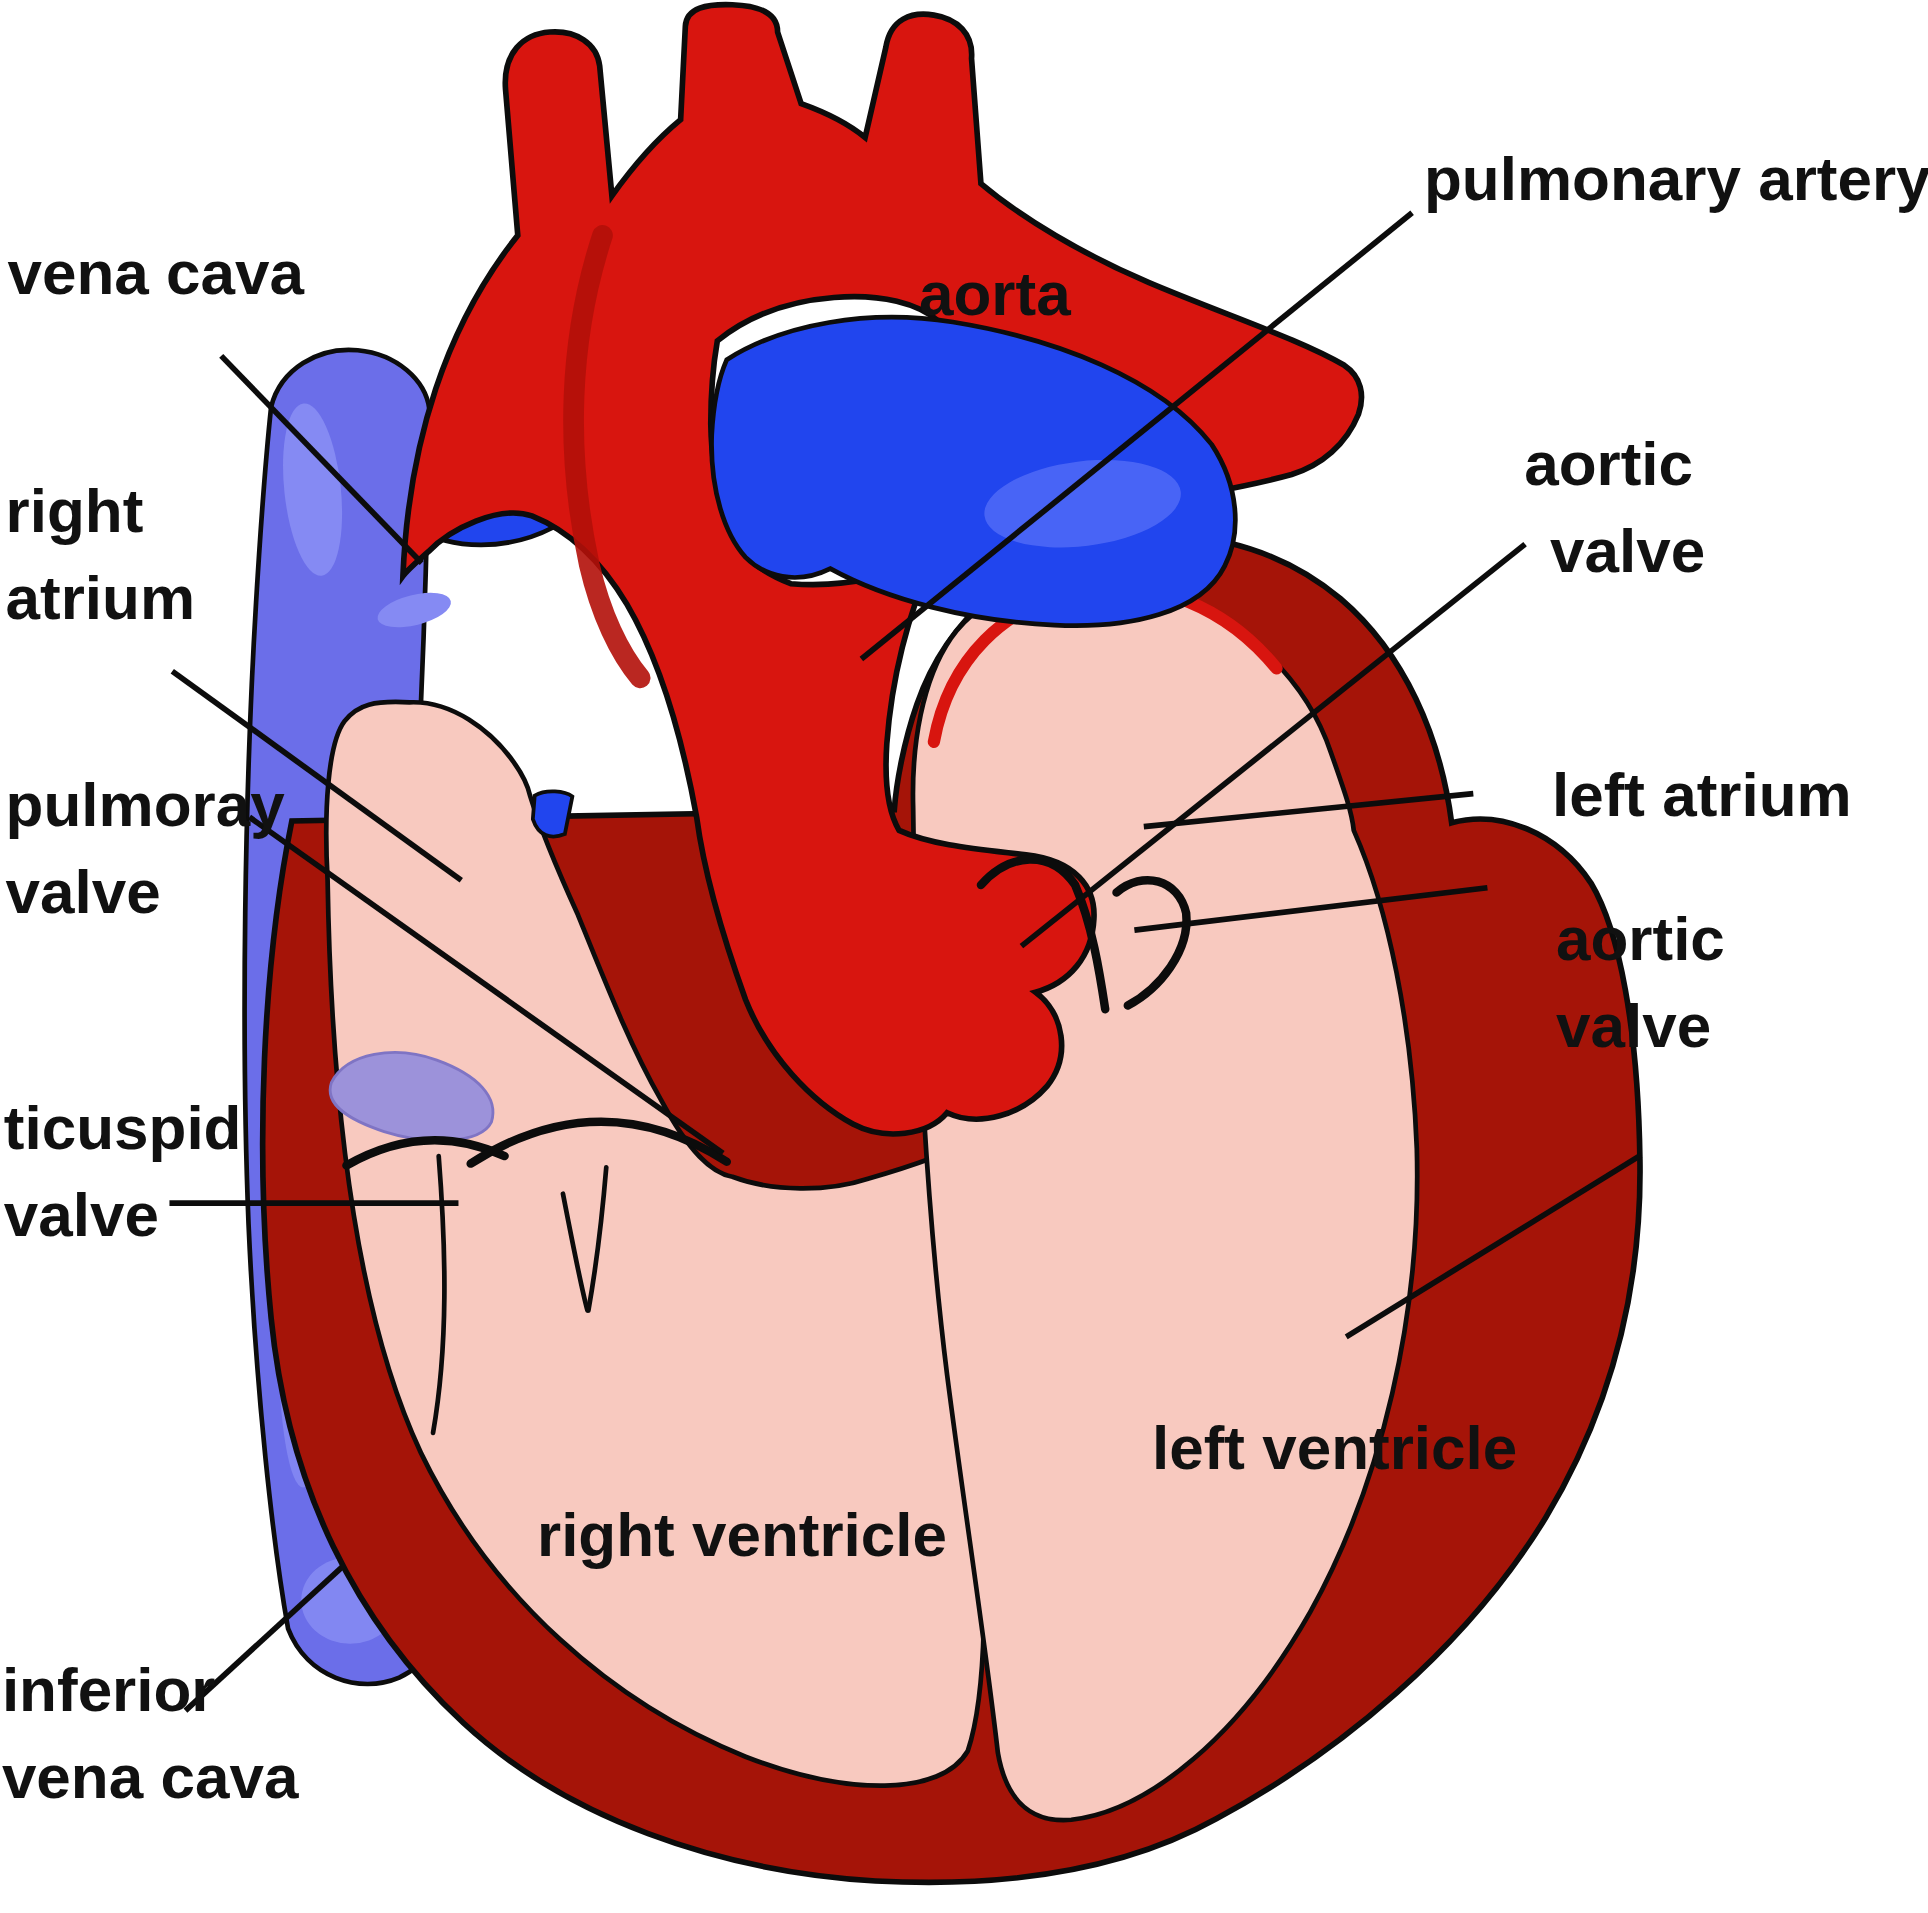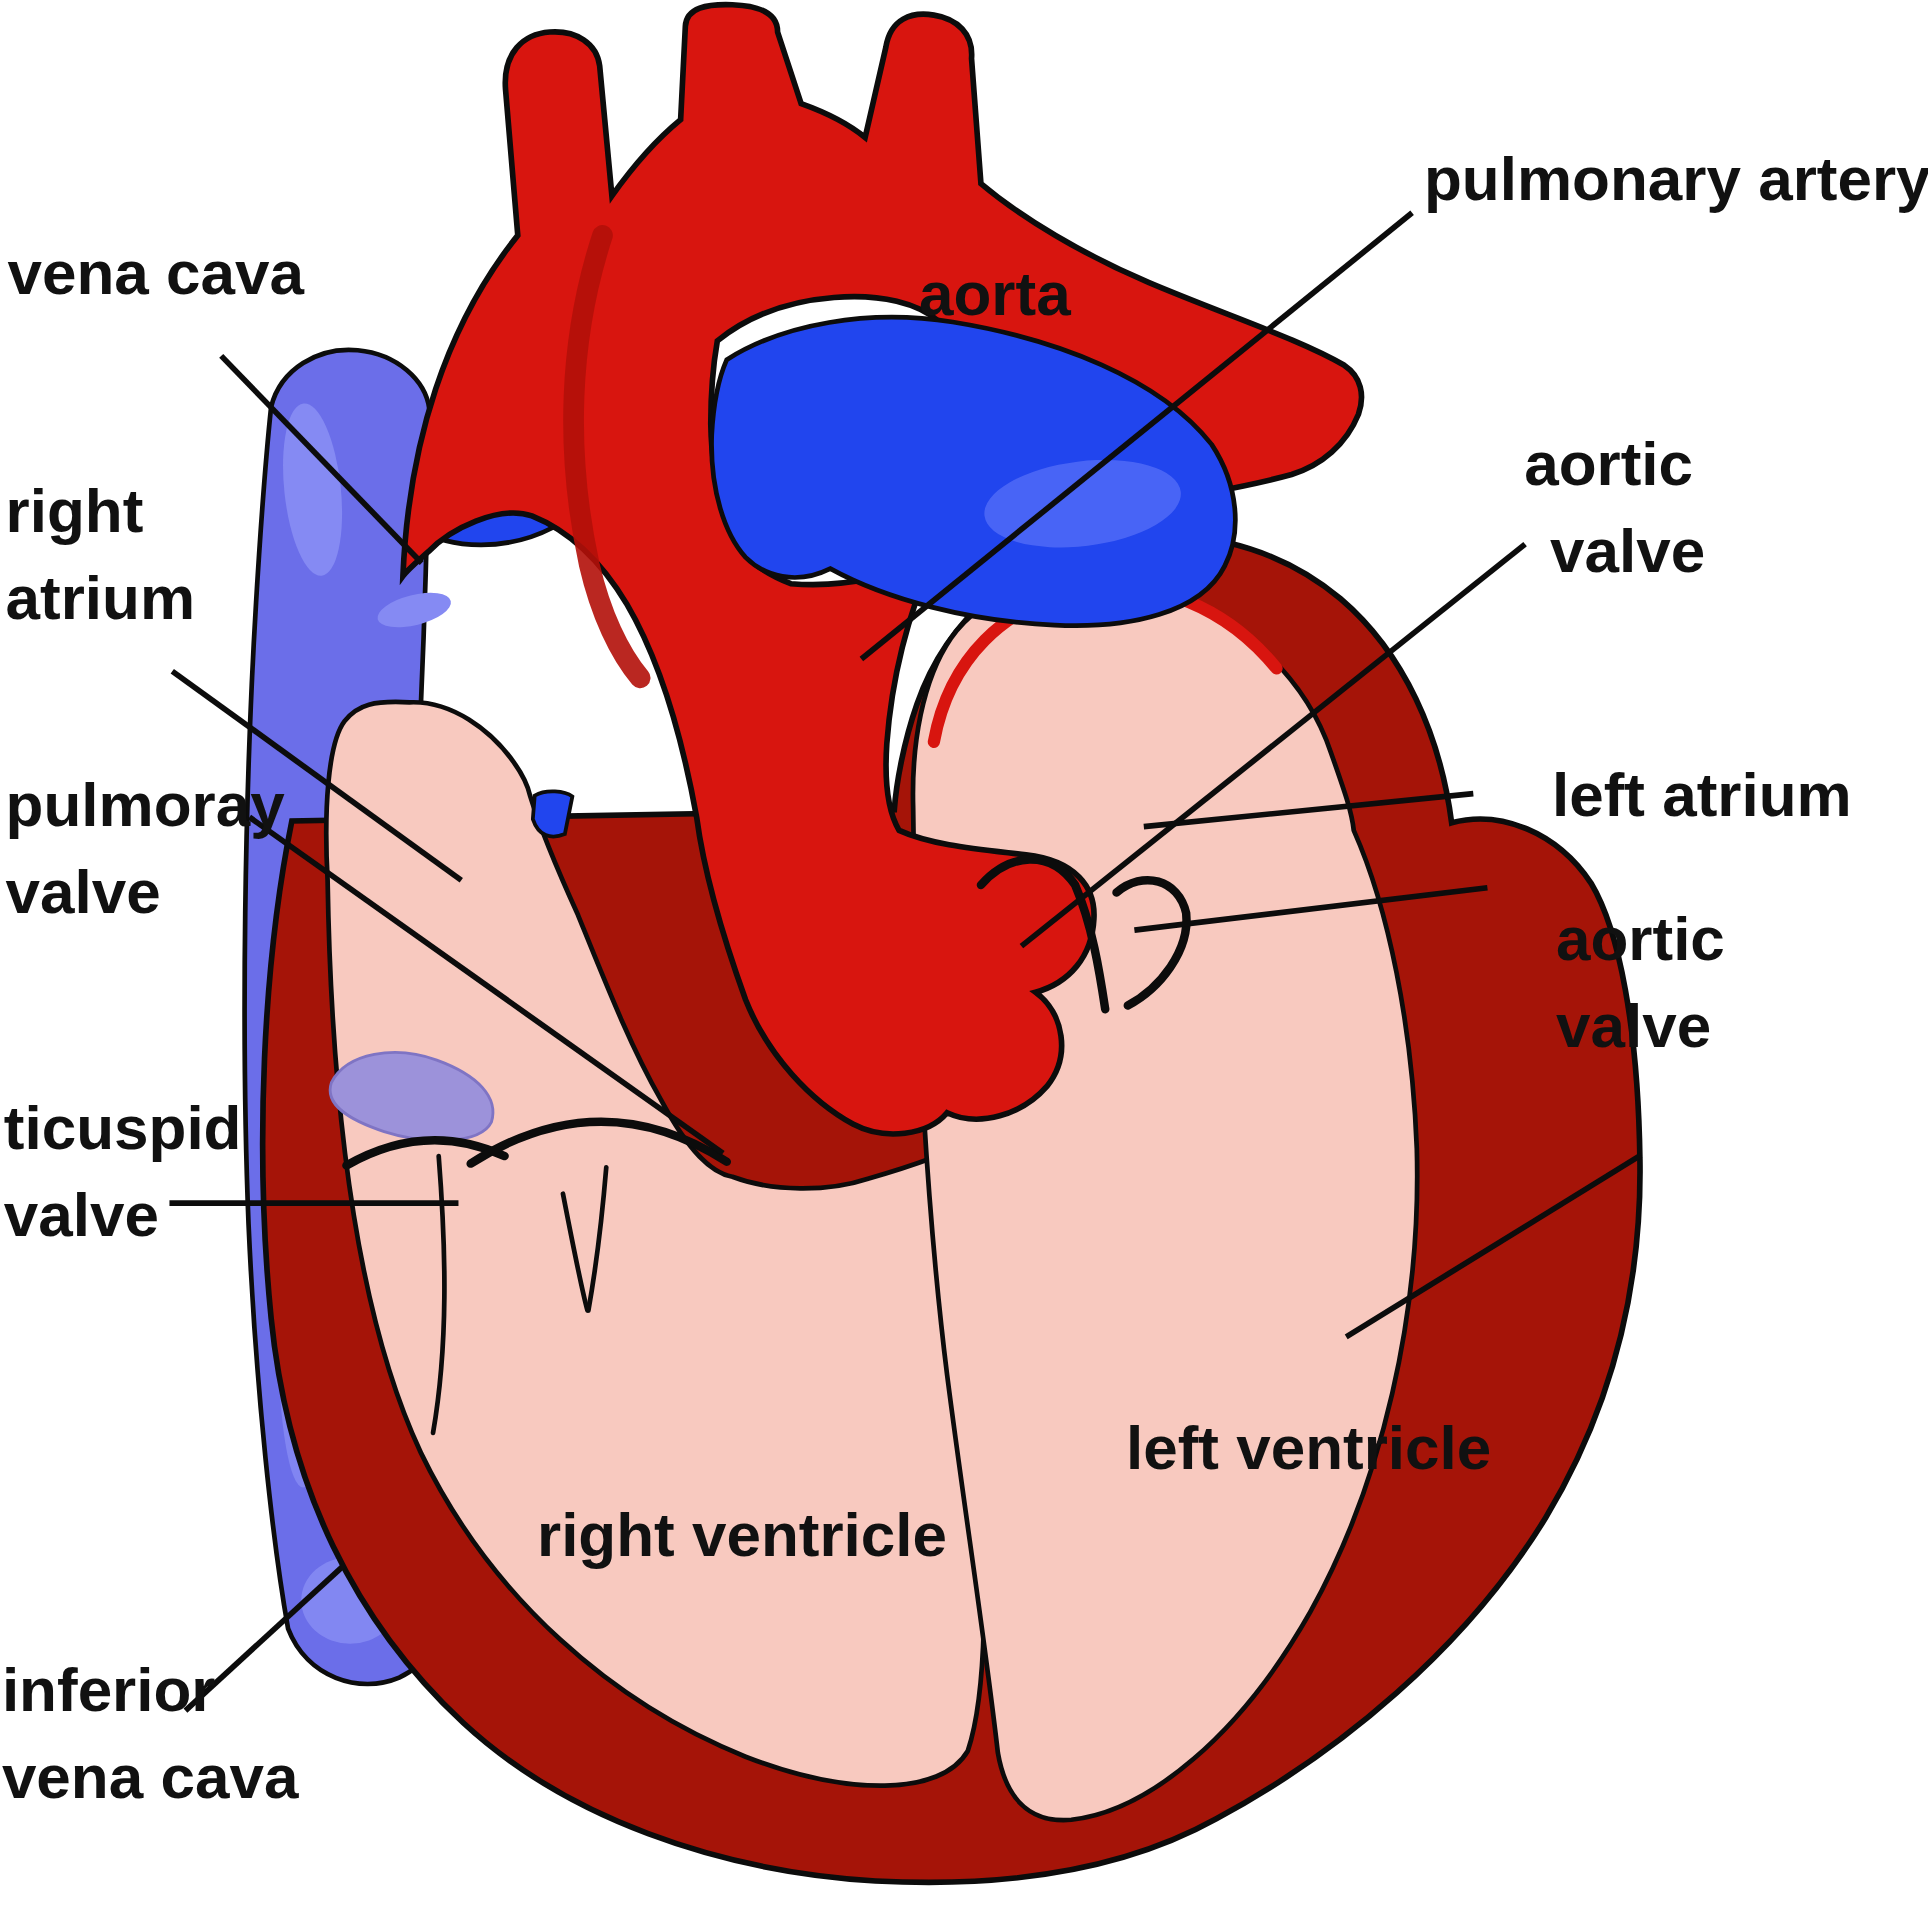--- a/index.html
+++ b/index.html
@@ -35,21 +35,21 @@
   #lbl-svc{left:7.5px;top:229px;}
   #lbl-right-atrium{left:5.6px;top:467px;}
   #lbl-pulmonary-valve{left:5.6px;top:761px;}
   #lbl-tricuspid-valve{left:3.8px;top:1084px;}
   #lbl-ivc{left:1.9px;top:1646px;}
   #lbl-aorta{left:919px;top:250px;}
   #lbl-pulmonary-artery{left:1424px;top:135px;}
   #lbl-aortic-valve{left:1512px;top:420px;text-align:center;}
   #lbl-left-atrium{left:1552px;top:751px;}
   #lbl-mitral-valve{left:1556px;top:895px;}
-  #lbl-left-ventricle{left:1126px;top:1404px;text-align:center;}
+  #lbl-left-ventricle{left:1152px;top:1404px;text-align:center;}
   #lbl-right-ventricle{left:537px;top:1491px;}
 </style>
 </head>
 <body>
 
 <div class="canvas">
 
   <svg class="art" width="1928" height="1913" viewBox="0 0 2048 2032">
 
     <path d="M 700,990 L 1015,990 C 1012,1040 1005,1080 992,1115 C 978,1152 970,1180 966,1208

